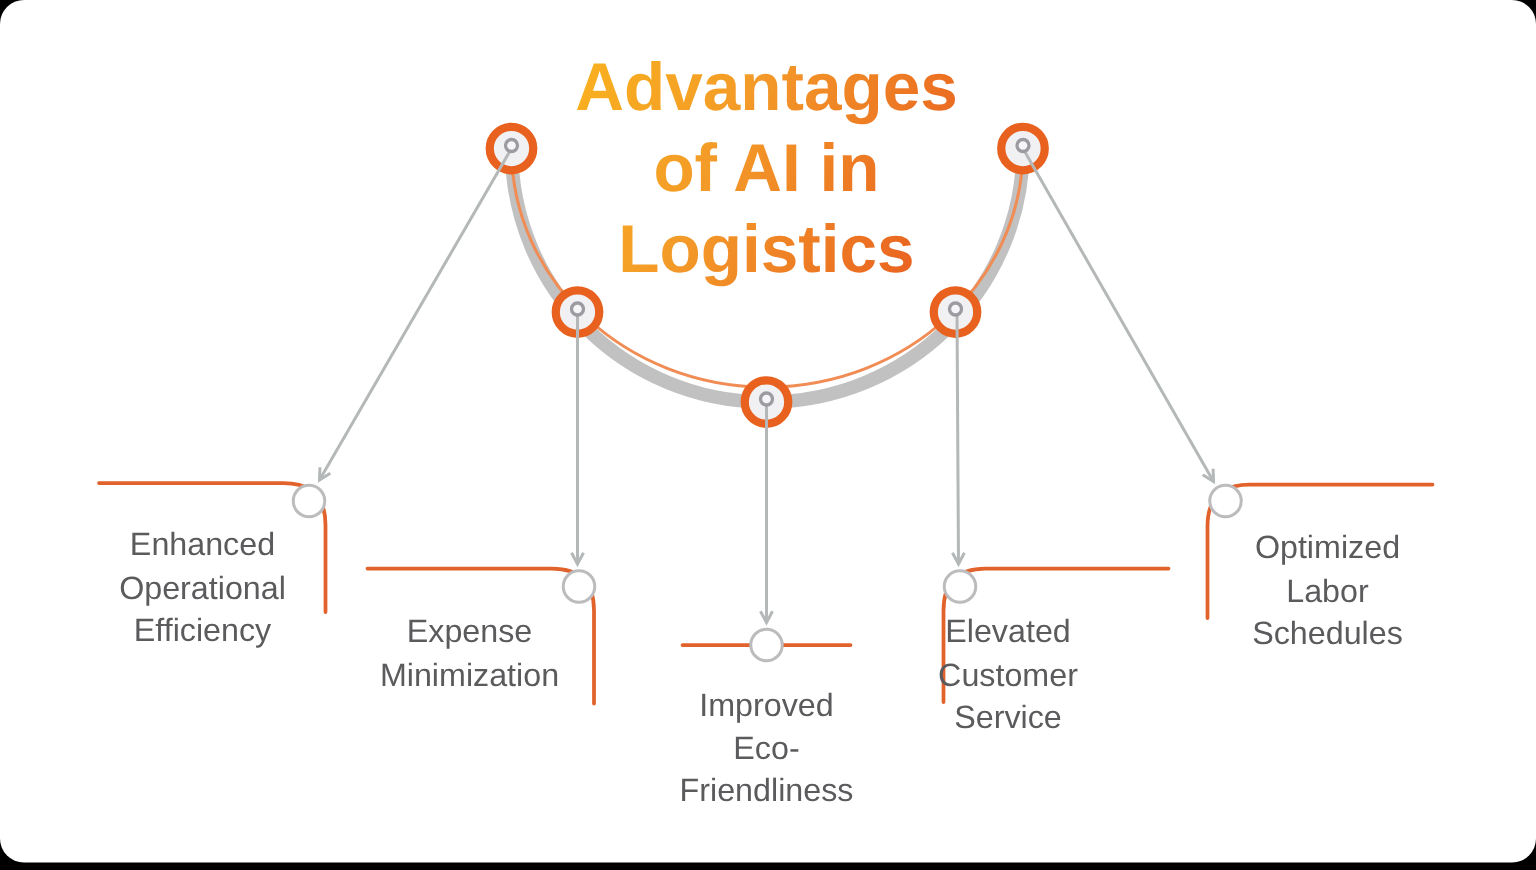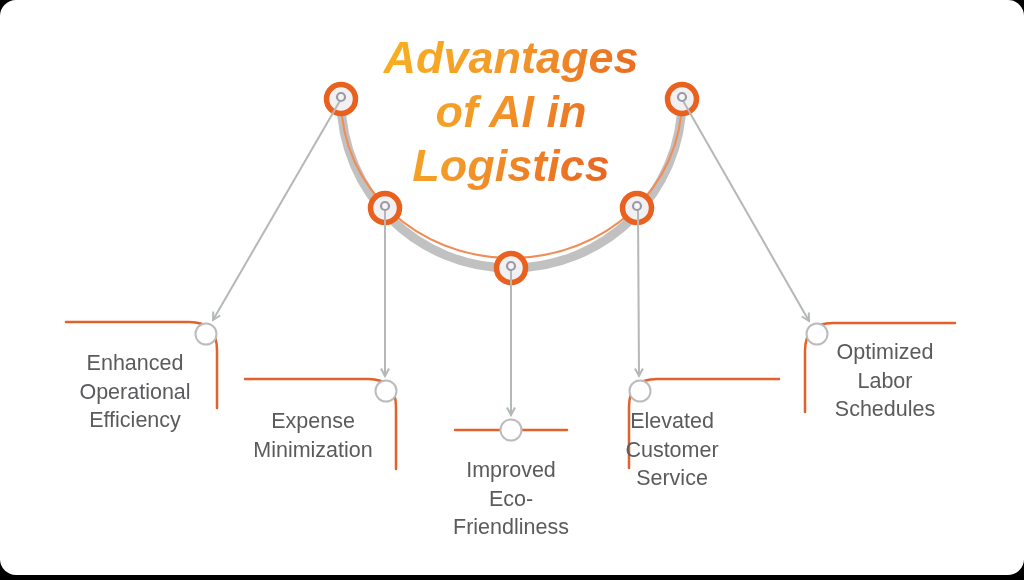--- a/index.html
+++ b/index.html
@@ -39,32 +39,32 @@
   .arrow{fill:none;stroke:var(--arrow-gray);stroke-width:2;}
   .arrowhead-path{fill:none;stroke:var(--arrow-gray);stroke-width:2;}
   .bracket{fill:none;stroke:var(--bracket-orange);stroke-width:2.5;stroke-linecap:round;}
   .label-circle{fill:var(--background);stroke:var(--label-circle-stroke);stroke-width:2;}
   .title{
     position:absolute;left:511px;top:31px;transform:translateX(-50%);
     font-size:45px;font-weight:700;line-height:54px;text-align:center;
     white-space:pre-line;
     background:linear-gradient(115deg,var(--title-gradient-start) 0%,var(--title-gradient-mid) 40%,var(--title-gradient-end) 100%);
     -webkit-background-clip:text;background-clip:text;
-    -webkit-text-fill-color:transparent;color:transparent;font-style:italic;
+    -webkit-text-fill-color:transparent;color:transparent;
   }
   .item-label{
     position:absolute;transform:translateX(-50%);
     font-size:21.5px;line-height:28.5px;color:var(--label-text);
     text-align:center;white-space:pre-line;
   }
   .label-1{left:135px;top:349px;}
   .label-2{left:313px;top:407px;}
   .label-3{left:511px;top:456px;}
   .label-4{left:672px;top:407px;}
-  .label-5{left:885px;top:338px;}
+  .label-5{left:885px;top:351px;}
 </style>
 </head>
 <body>
 
 <div class="canvas">
 
   <svg class="diagram" viewBox="0 0 1024 580">
     <defs>
       <marker id="arrowV" markerWidth="14" markerHeight="14" refX="9.5" refY="5" orient="auto" markerUnits="userSpaceOnUse">
         <path class="arrowhead-path" d="M2,1 L9.5,5 L2,9"></path>

